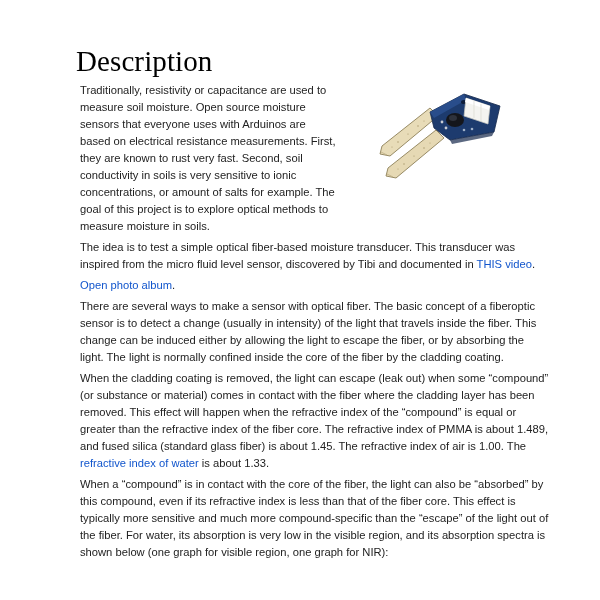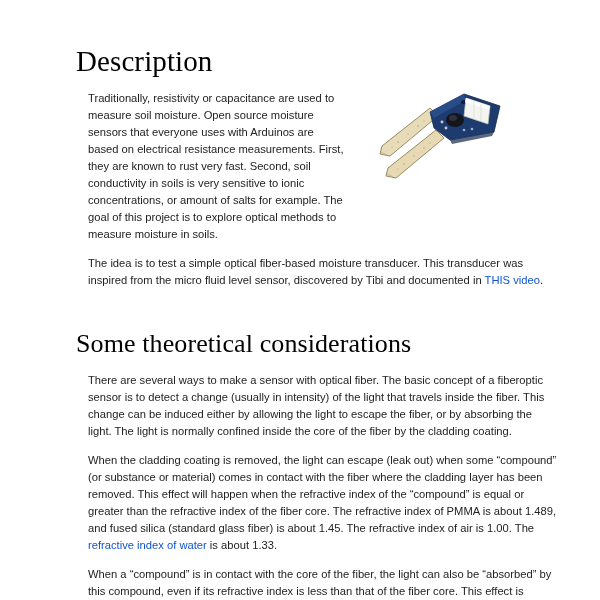--- a/index.html
+++ b/index.html
@@ -40,21 +40,21 @@
     padding-top: 44px;
   }
   .heading-2 {
     font-size: 26px;
     line-height: 32px;
     padding-top: 27px;
   }
   p.para {
     font-size: 11.2px;
     line-height: 17px;
-    margin: 12px;
+    margin: 4px;
     color: #222222;
     text-align: left;
   }
   .para-intro {
     width: 258px;
     margin-top: 17px;
   }
   .para-idea {
     width: 470px;
     margin-top: 21px;
@@ -89,22 +89,22 @@
 <div class="page">
 
   <div class="content">
 
     <h1 class="section-heading heading-1">Description</h1>
 
     <p class="para para-intro">Traditionally, resistivity or capacitance are used to measure soil moisture. Open source moisture sensors that everyone uses with Arduinos are based on electrical resistance measurements. First, they are known to rust very fast. Second, soil conductivity in soils is very sensitive to ionic concentrations, or amount of salts for example. The goal of this project is to explore optical methods to measure moisture in soils.</p>
 
     <p class="para para-idea"><span>The idea is to test a simple optical fiber-based moisture transducer. This transducer was inspired from the micro fluid level sensor, discovered by Tibi and documented in </span><a class="doclink">THIS video</a><span>.</span></p>
 
+    <p class="para para-album"><a class="doclink">Open photo album</a><span>.</span></p>
 
-    <h1 class="section-heading heading-2">Some theoretical considerations</h1>
 
     <p class="para para-body">There are several ways to make a sensor with optical fiber. The basic concept of a fiberoptic sensor is to detect a change (usually in intensity) of the light that travels inside the fiber. This change can be induced either by allowing the light to escape the fiber, or by absorbing the light. The light is normally confined inside the core of the fiber by the cladding coating.</p>
 
     <p class="para para-body"><span>When the cladding coating is removed, the light can escape (leak out) when some “compound” (or substance or material) comes in contact with the fiber where the cladding layer has been removed. This effect will happen when the refractive index of the “compound” is equal or greater than the refractive index of the fiber core. The refractive index of PMMA is about 1.489, and fused silica (standard glass fiber) is about 1.45. The refractive index of air is 1.00. The </span><a class="doclink">refractive index of water</a><span> is about 1.33.</span></p>
 
     <p class="para para-body">When a “compound” is in contact with the core of the fiber, the light can also be “absorbed” by this compound, even if its refractive index is less than that of the fiber core. This effect is typically more sensitive and much more compound-specific than the “escape” of the light out of the fiber. For water, its absorption is very low in the visible region, and its absorption spectra is shown below (one graph for visible region, one graph for NIR):</p>
 
   </div>
 
   <div class="photo">

